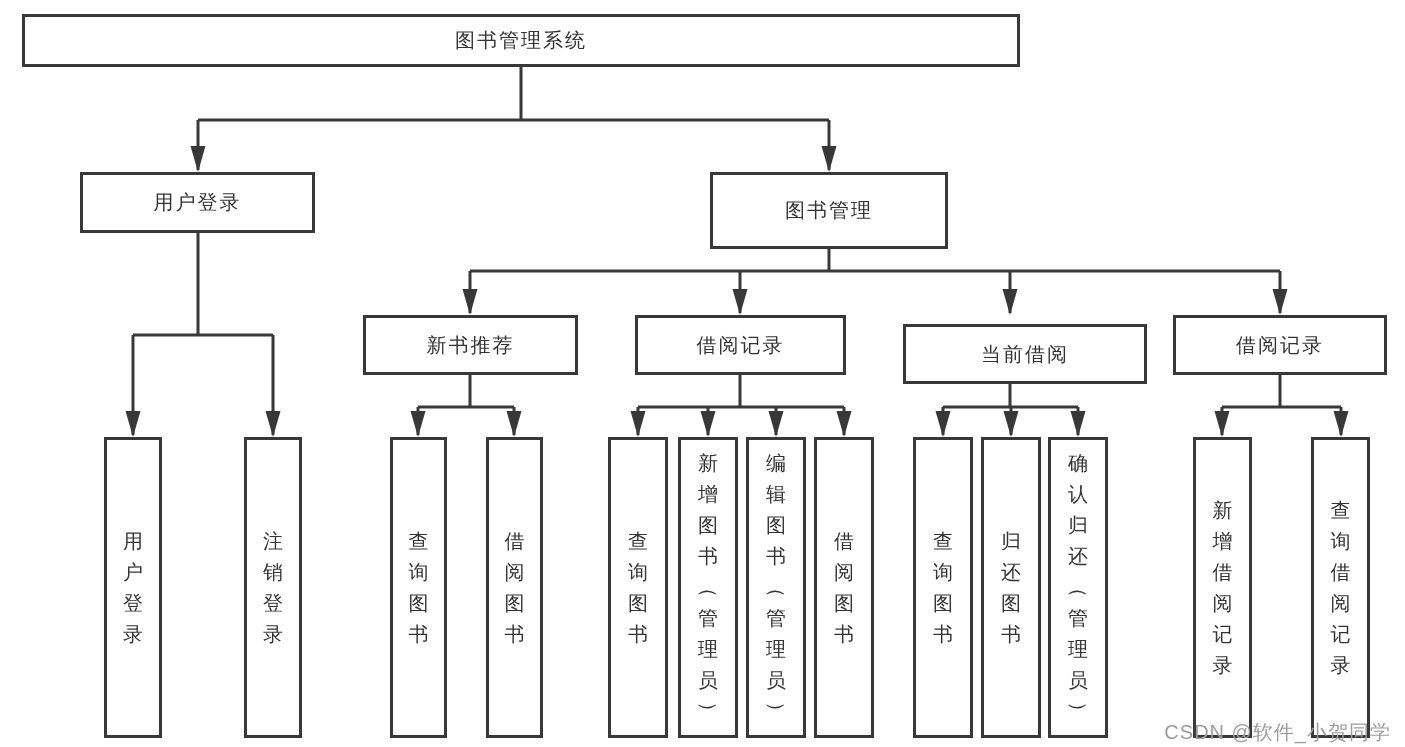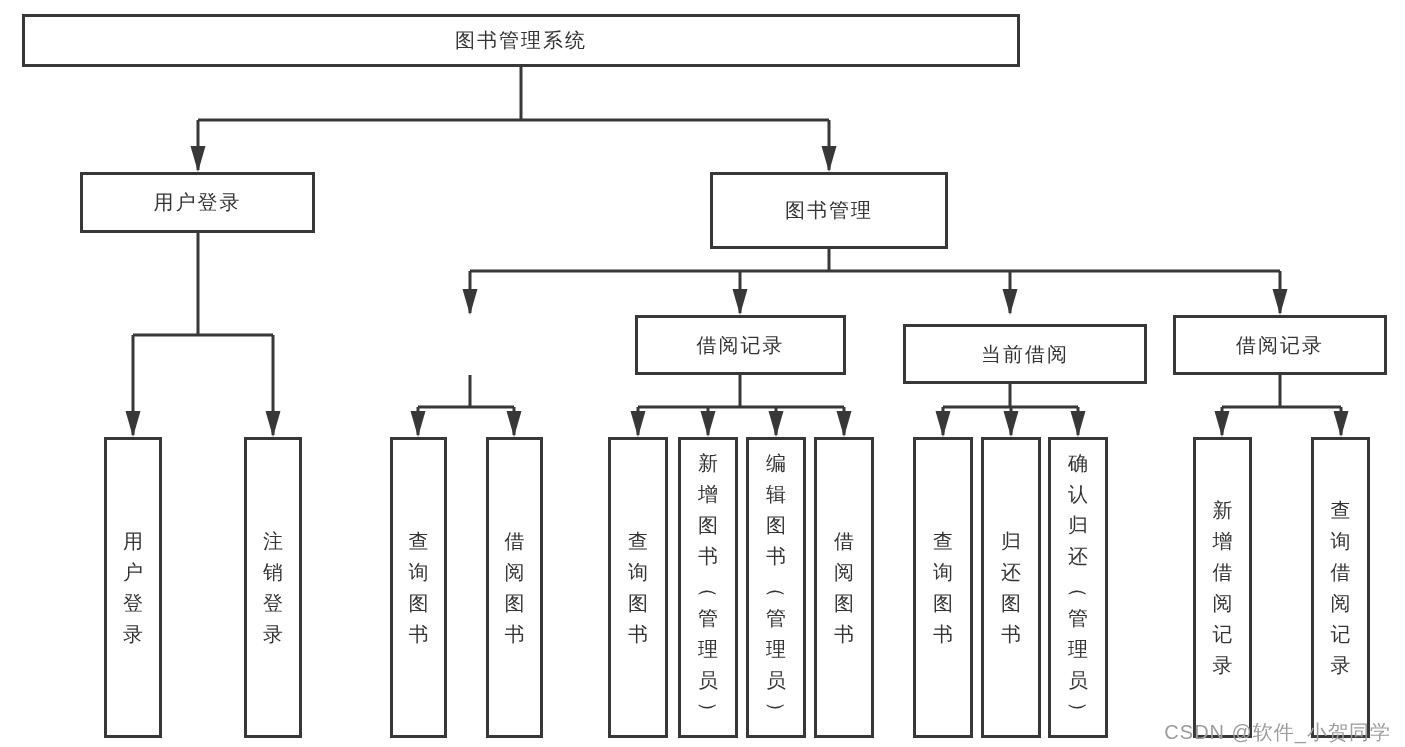--- a/index.html
+++ b/index.html
@@ -98,20 +98,23 @@
     <span>图书管理系统</span>
   </div>
 
   <div class="box h" style="left:80px;top:172px;width:235px;height:61px">
     <span>用户登录</span>
   </div>
   <div class="box h" style="left:710px;top:172px;width:238px;height:77px">
     <span>图书管理</span>
   </div>
 
+  <div class="box h" style="left:363px;top:315px;width:215px;height:60px">
+    <span>新书推荐</span>
+  </div>
   <div class="box h" style="left:635px;top:315px;width:211px;height:60px">
     <span>借阅记录</span>
   </div>
   <div class="box h" style="left:903px;top:324px;width:244px;height:60px">
     <span>当前借阅</span>
   </div>
   <div class="box h" style="left:1173px;top:315px;width:214px;height:60px">
     <span>借阅记录</span>
   </div>
 

